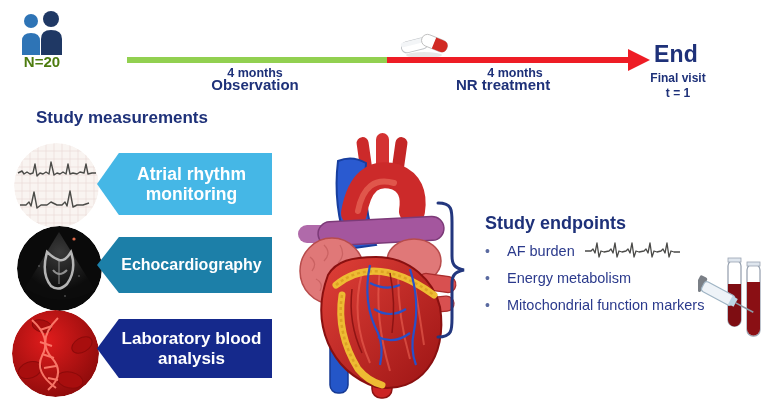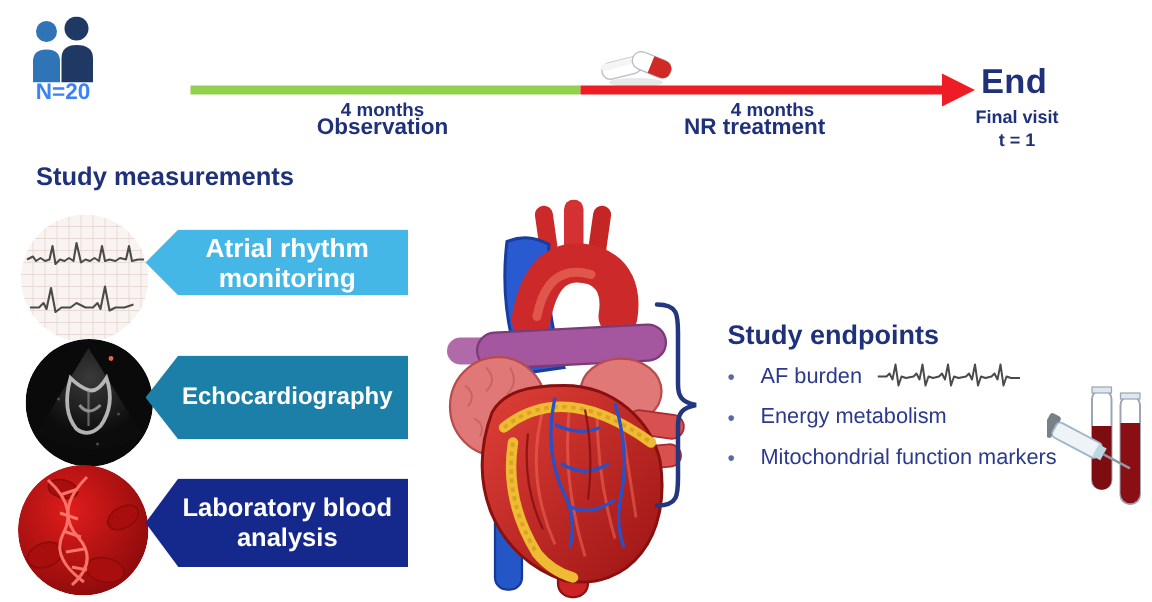--- a/index.html
+++ b/index.html
@@ -1,21 +1,21 @@
 <!DOCTYPE html>
 <html><head>
 <meta charset="utf-8">
 <style>
   html,body{margin:0;padding:0;background:#fff;}
   #canvas{
     position:relative;width:768px;height:401px;background:#ffffff;
     font-family:"Liberation Sans", sans-serif;color:#1e3179;overflow:hidden;
   }
   .abs{position:absolute;}
-  .navy{color:#3b82f6;}
+  .navy{color:#4d7c0f;}
   .bold{font-weight:bold;}
   .center{text-align:center;}
 
   
   .big-title{font-size:23px;font-weight:bold;letter-spacing:.2px;}
   .sub-label{font-size:12px;font-weight:bold;line-height:1.25;}
   .tl-label{font-size:15px;font-weight:bold;margin-top:43px;}
   .tl-months{font-size:12.5px;font-weight:bold;}
   #green-bar{left:127px;top:57px;width:260px;height:6px;background:#92d050;}
   #red-bar{left:387px;top:57px;width:243px;height:6px;background:#ee1c25;}
@@ -25,21 +25,21 @@
 
   
   .section-head{font-size:17px;font-weight:bold;}
   .m-circle{border-radius:50%;overflow:hidden;}
   .m-box{
     display:flex;align-items:center;justify-content:center;
     color:#fff;font-weight:bold;text-align:center;line-height:1.15;
     clip-path:polygon(12.5% 0, 100% 0, 100% 100%, 12.5% 100%, 0 50%);
     padding-left:14px;box-sizing:border-box;
   }
-  #m-box-0{left:97px;top:153px;width:175px;height:44px;font-size:17.5px;}
+  #m-box-0{left:97px;top:153px;width:175px;height:62px;font-size:17.5px;}
   #m-box-1{left:97px;top:237px;width:175px;height:56px;font-size:16px;}
   #m-box-2{left:97px;top:319px;width:175px;height:59px;font-size:17px;}
 
   
   #endpoints-head{left:485px;top:213px;font-size:18px;font-weight:bold;}
   .ep-row{position:absolute;left:485px;display:flex;align-items:center;font-size:14.5px;color:#2b3a8c;}
   .ep-bullet{width:22px;color:#5a6aa0;font-size:14px;}
   svg{display:block;}
 </style>
 </head>
@@ -79,21 +79,21 @@
   <div class="abs" id="red-bar"></div>
   <div class="abs" id="red-arrowhead"></div>
   <div class="abs tl-months center" style="left:440px;top:66px;width:150px;">4 months</div>
 
   <div class="abs big-title" style="left:654px;top:41px;">End</div>
   <div class="abs sub-label center" style="left:628px;top:71px;width:100px;">
     <div>Final visit</div>
     <div>t = 1</div>
   </div>
 
-  <div class="abs section-head" style="left:24px;top:108px;">Study measurements</div>
+  <div class="abs section-head" style="left:36px;top:108px;">Study measurements</div>
 
   <div class="abs m-circle" style="left:14px;top:143px;width:85px;height:85px;">
     <svg width="85" height="85" viewBox="0 0 85 85">
       <defs>
           <clipPath id="c1">
             <circle cx="42.5" cy="42.5" r="42.5"></circle>
           </clipPath>
         </defs>
       <g clip-path="url(#c1)">
         <rect width="85" height="85" fill="#f9f4f1"></rect>

